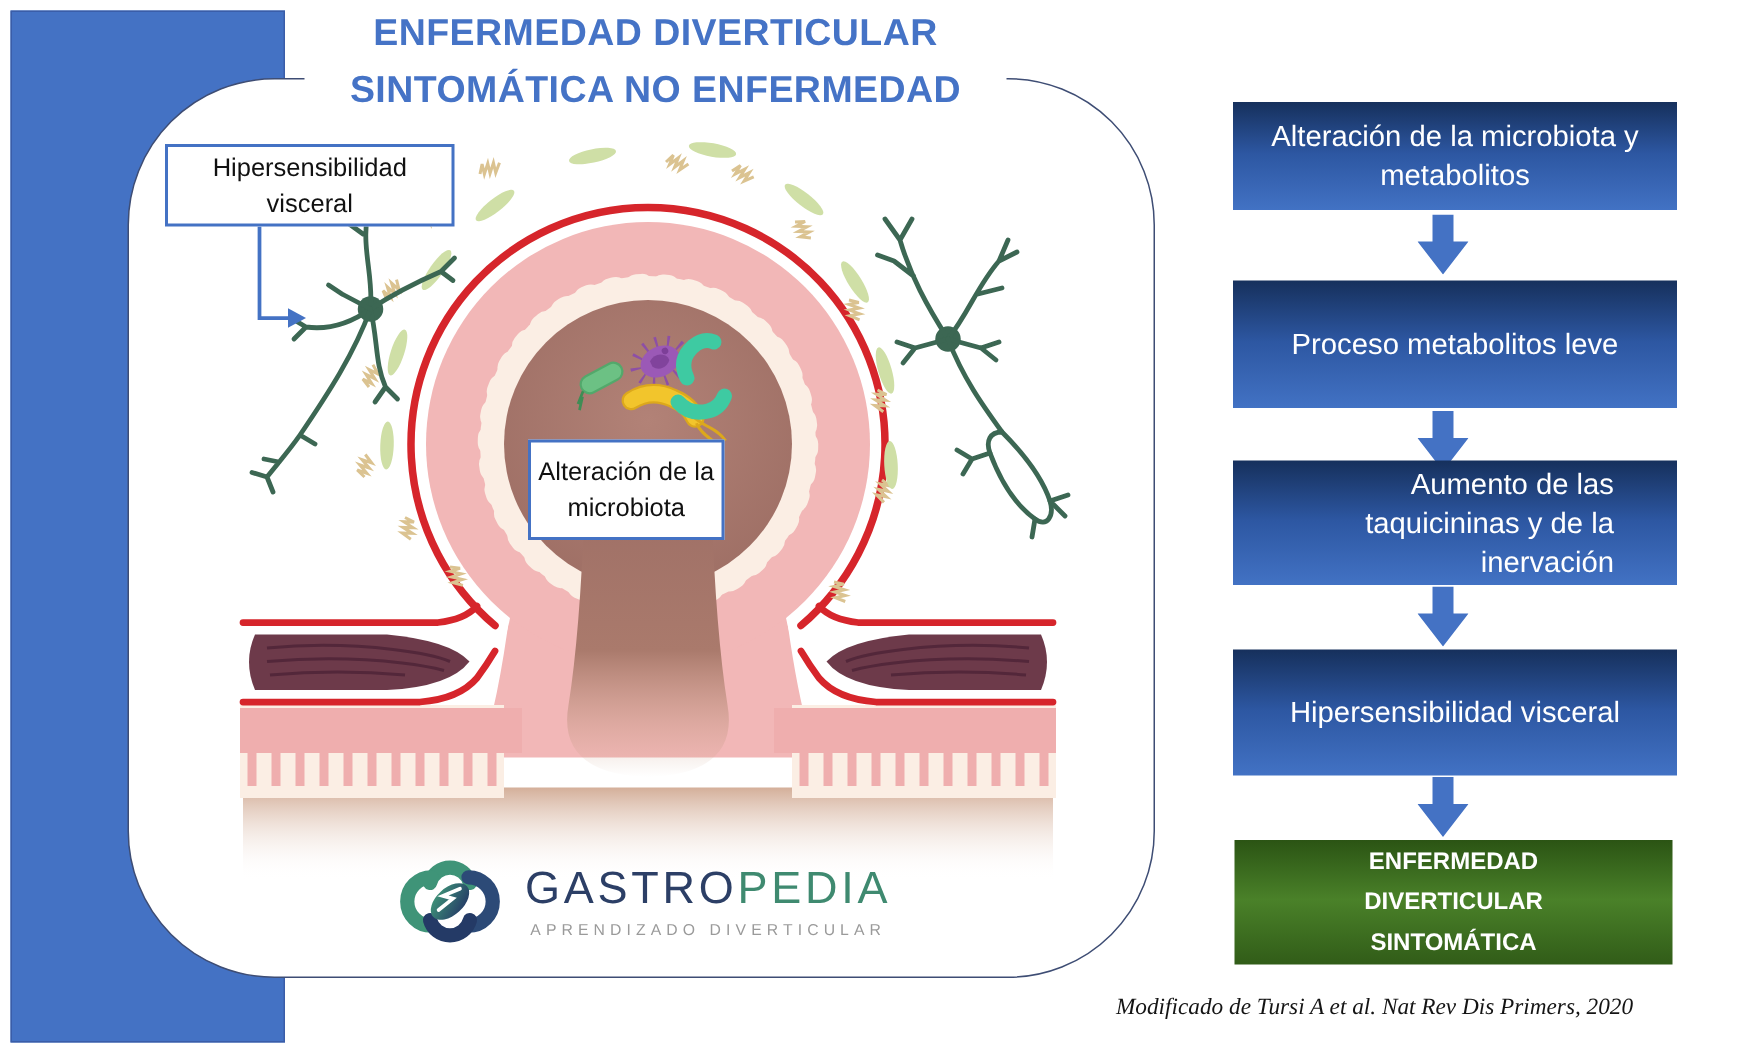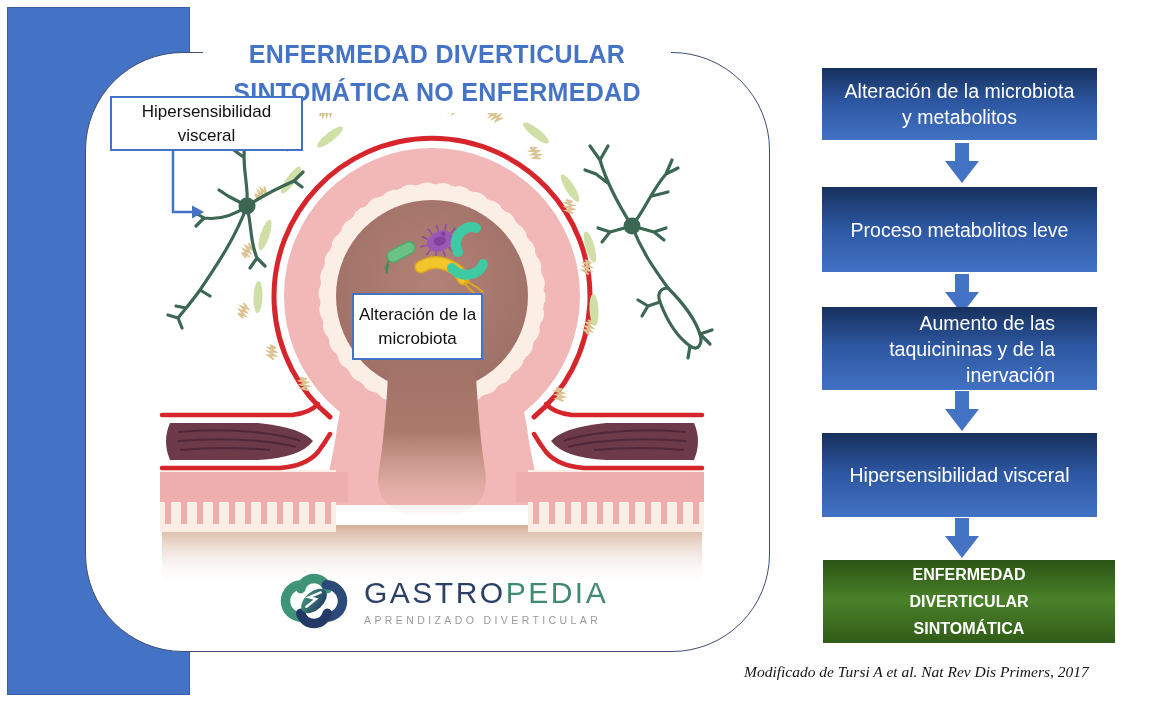--- a/index.html
+++ b/index.html
@@ -17,44 +17,43 @@
     position:absolute;left:85px;top:52px;width:685px;height:600px;
     background:#ffffff;border:1.6px solid #3e4d74;border-radius:98px;
     box-sizing:border-box;z-index:2;
   }
   
   .main-title{
     position:absolute;left:203px;top:3px;width:468px;z-index:4;
     background:#ffffff;text-align:center;color:#4573c6;
     font-size:25px;font-weight:700;line-height:38px;letter-spacing:.3px;
     padding-bottom:2px;
-    margin-top:32px;
   }
   
   .illu{position:absolute;left:0;top:0;z-index:3;pointer-events:none;}
   
   .dlabel{
     position:absolute;background:#ffffff;border:2px solid #4472C4;
     box-sizing:border-box;z-index:4;display:flex;align-items:center;justify-content:center;
     text-align:center;color:#111;font-size:17px;line-height:24px;
   }
   #label-hiper{left:110px;top:96px;width:193px;height:55px;}
   #label-hiper .inner{width:160px;}
   #label-alter{left:352px;top:293px;width:131px;height:67px;border-width:2.5px;}
   #label-alter .inner{width:125px;}
   
-  .logo{position:absolute;left:276px;top:563px;z-index:4;display:flex;align-items:center;}
+  .logo{position:absolute;left:262px;top:563px;z-index:4;display:flex;align-items:center;text-align:center;}
   .logo-text{margin-left:12px;}
   .logo-word{font-size:30px;letter-spacing:2.5px;font-weight:400;line-height:34px;}
   .logo-word .g1{color:#2c3f66;}
   .logo-word .g2{color:#3f8a70;}
   .logo-tag{font-size:10.5px;letter-spacing:3.4px;color:#9a9a9a;margin-top:4px;}
   
   .fbox{
-    position:absolute;left:822px;width:275px;box-sizing:border-box;z-index:4;
+    position:absolute;left:822px;width:296px;box-sizing:border-box;z-index:4;
     display:flex;align-items:center;justify-content:center;text-align:center;
     color:#fff;font-size:19.5px;line-height:26px;
     background:linear-gradient(180deg,#16305c 0%,#2d57a2 48%,#4272c4 100%);
   }
   .fbox-1{top:68px;height:72px;padding:0 20px;}
   .fbox-2{top:187px;height:85px;padding:0 10px;}
   .fbox-3{top:307px;height:83px;padding:0 42px;text-align:right;}
   .fbox-4{top:433px;height:84px;padding:0 10px;}
   .fbox-5{
     top:560px;height:83px;left:823px;width:292px;padding:16px 45px;
@@ -260,13 +259,13 @@
 <div class="fbox fbox-4">
     <span>Hipersensibilidad visceral</span>
   </div>
 <svg class="farrow farrow-4" viewBox="0 0 34 40">
     <polygon points="10,0 24,0 24,18 34,18 17,40 0,18 10,18" fill="#4472C4"></polygon>
   </svg>
 <div class="fbox fbox-5">
     <span>ENFERMEDAD DIVERTICULAR SINTOMÁTICA</span>
   </div>
 
-<div class="citation">Modificado de Tursi A et al. Nat Rev Dis Primers, 2017</div>
+<div class="citation">Modificado de Tursi A et al. Nat Rev Dis Primers, 2020</div>
 
 </body></html>

